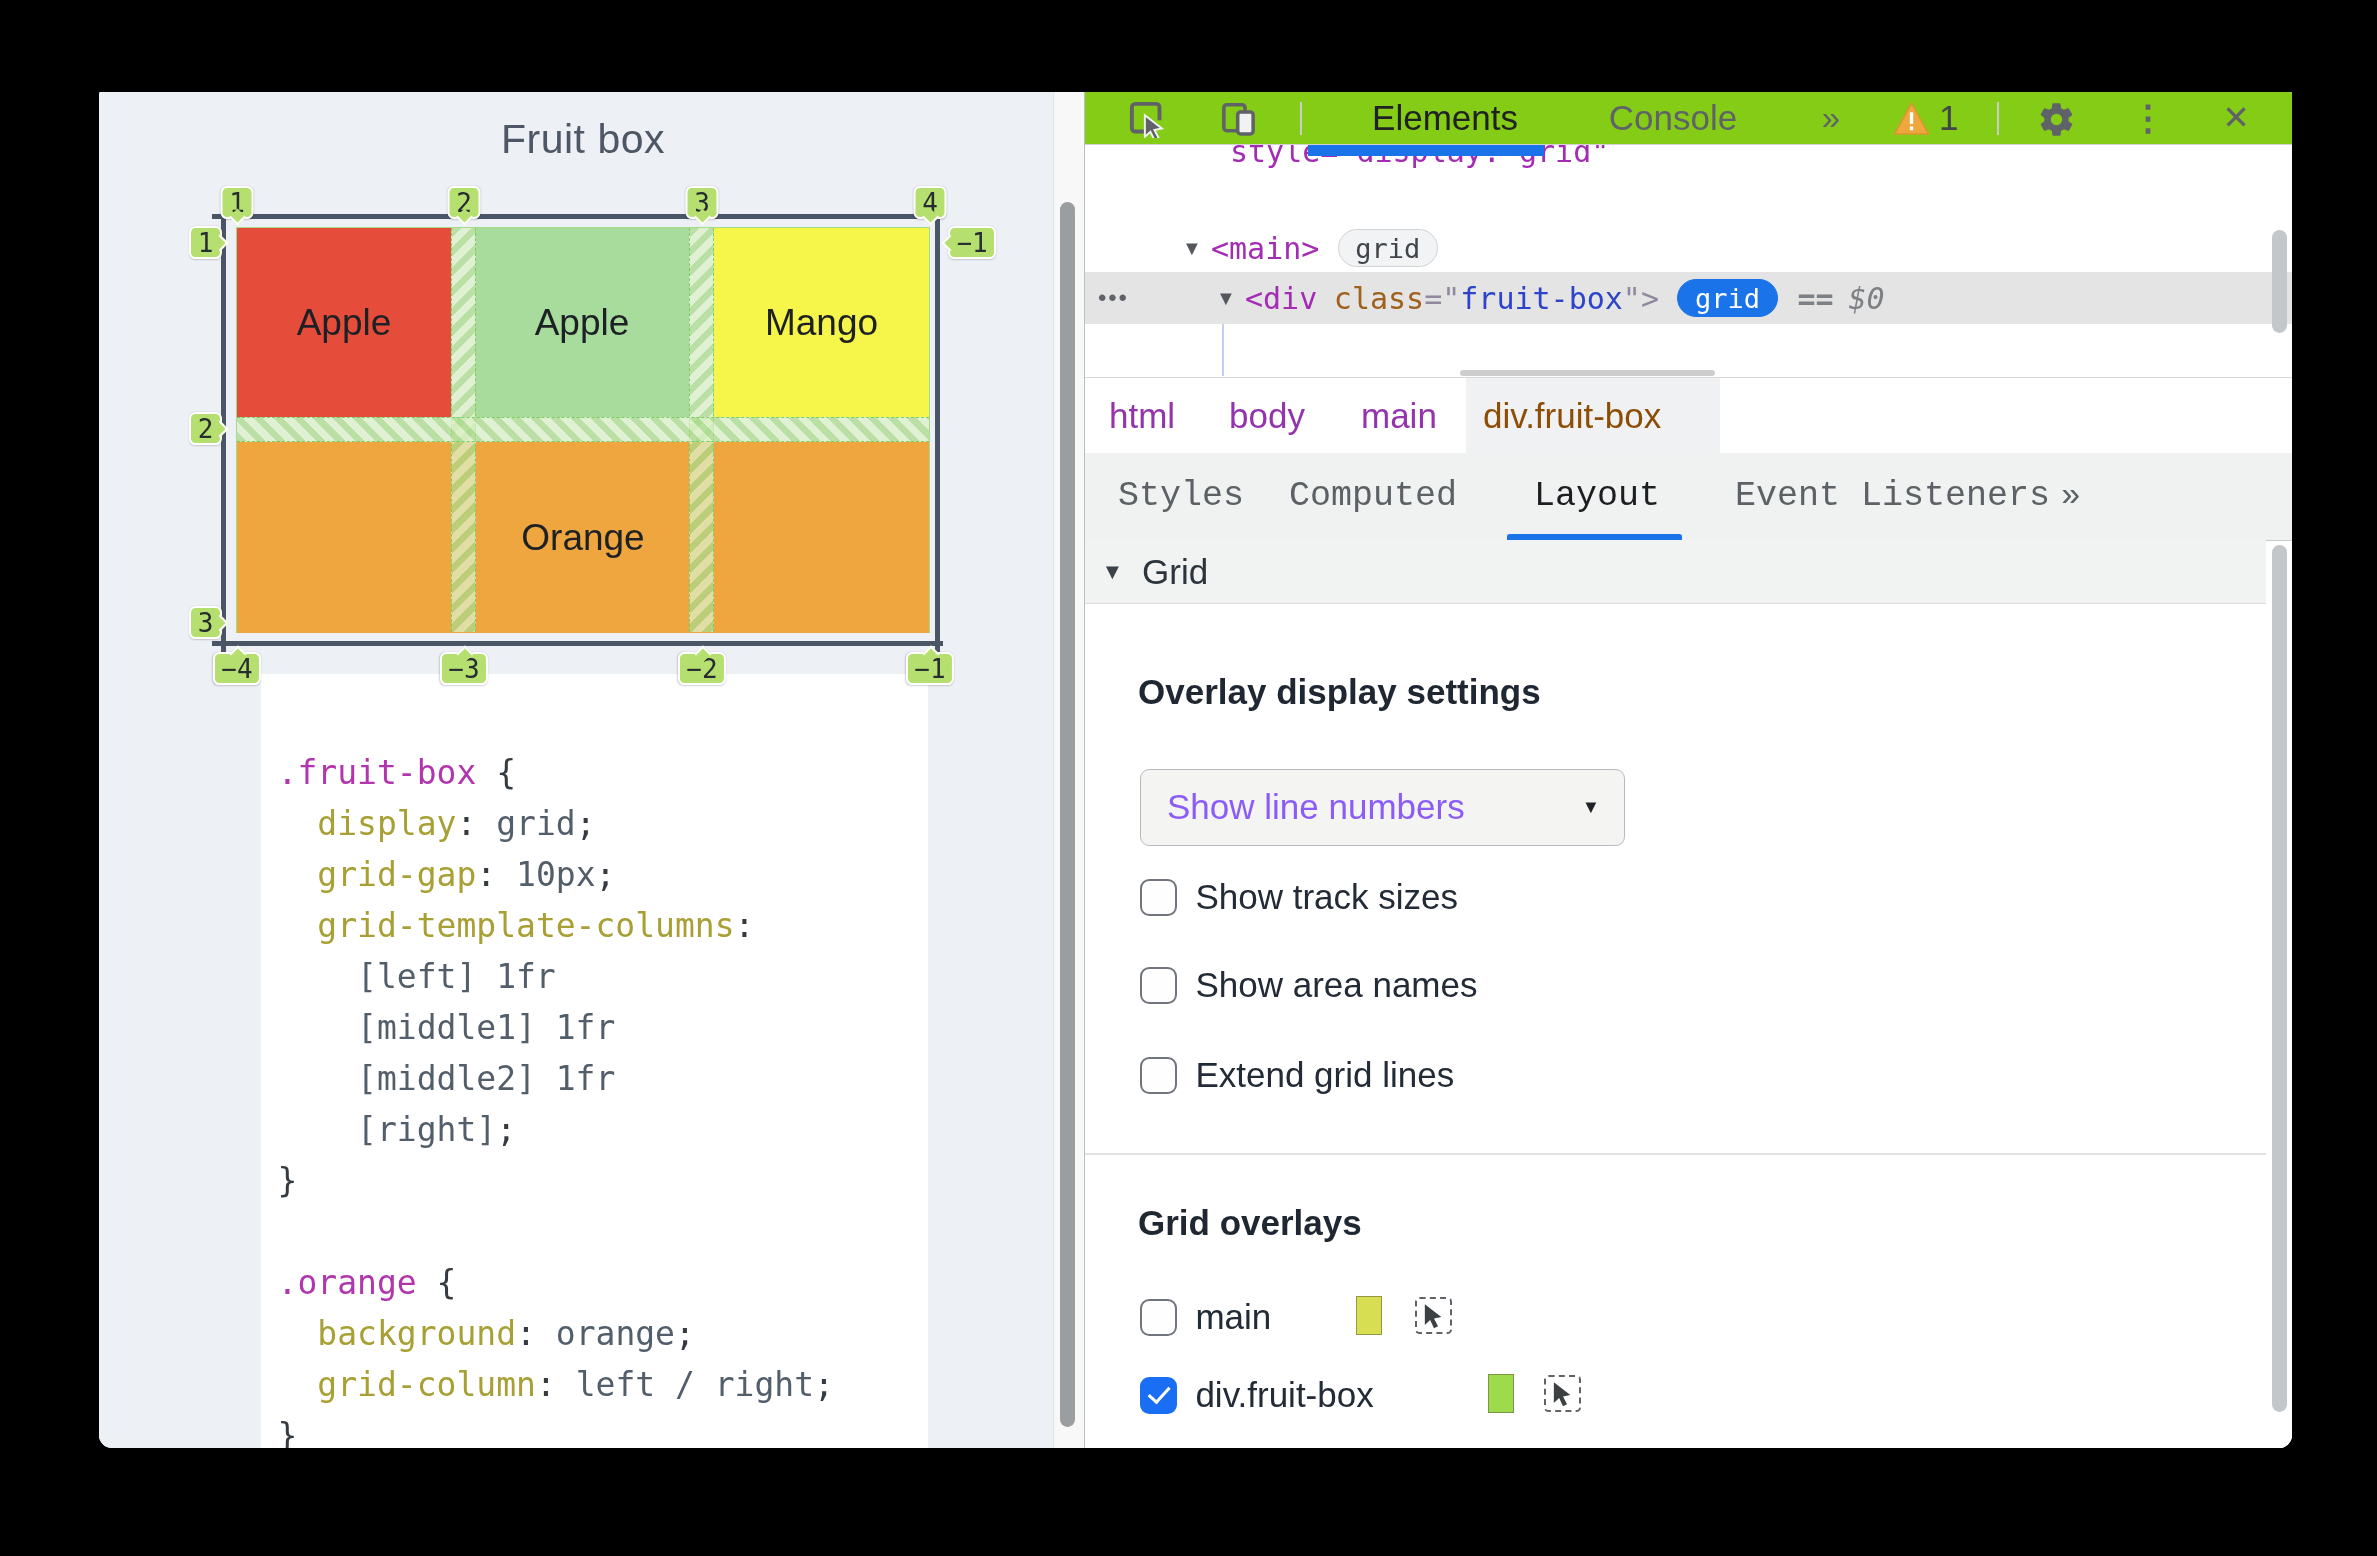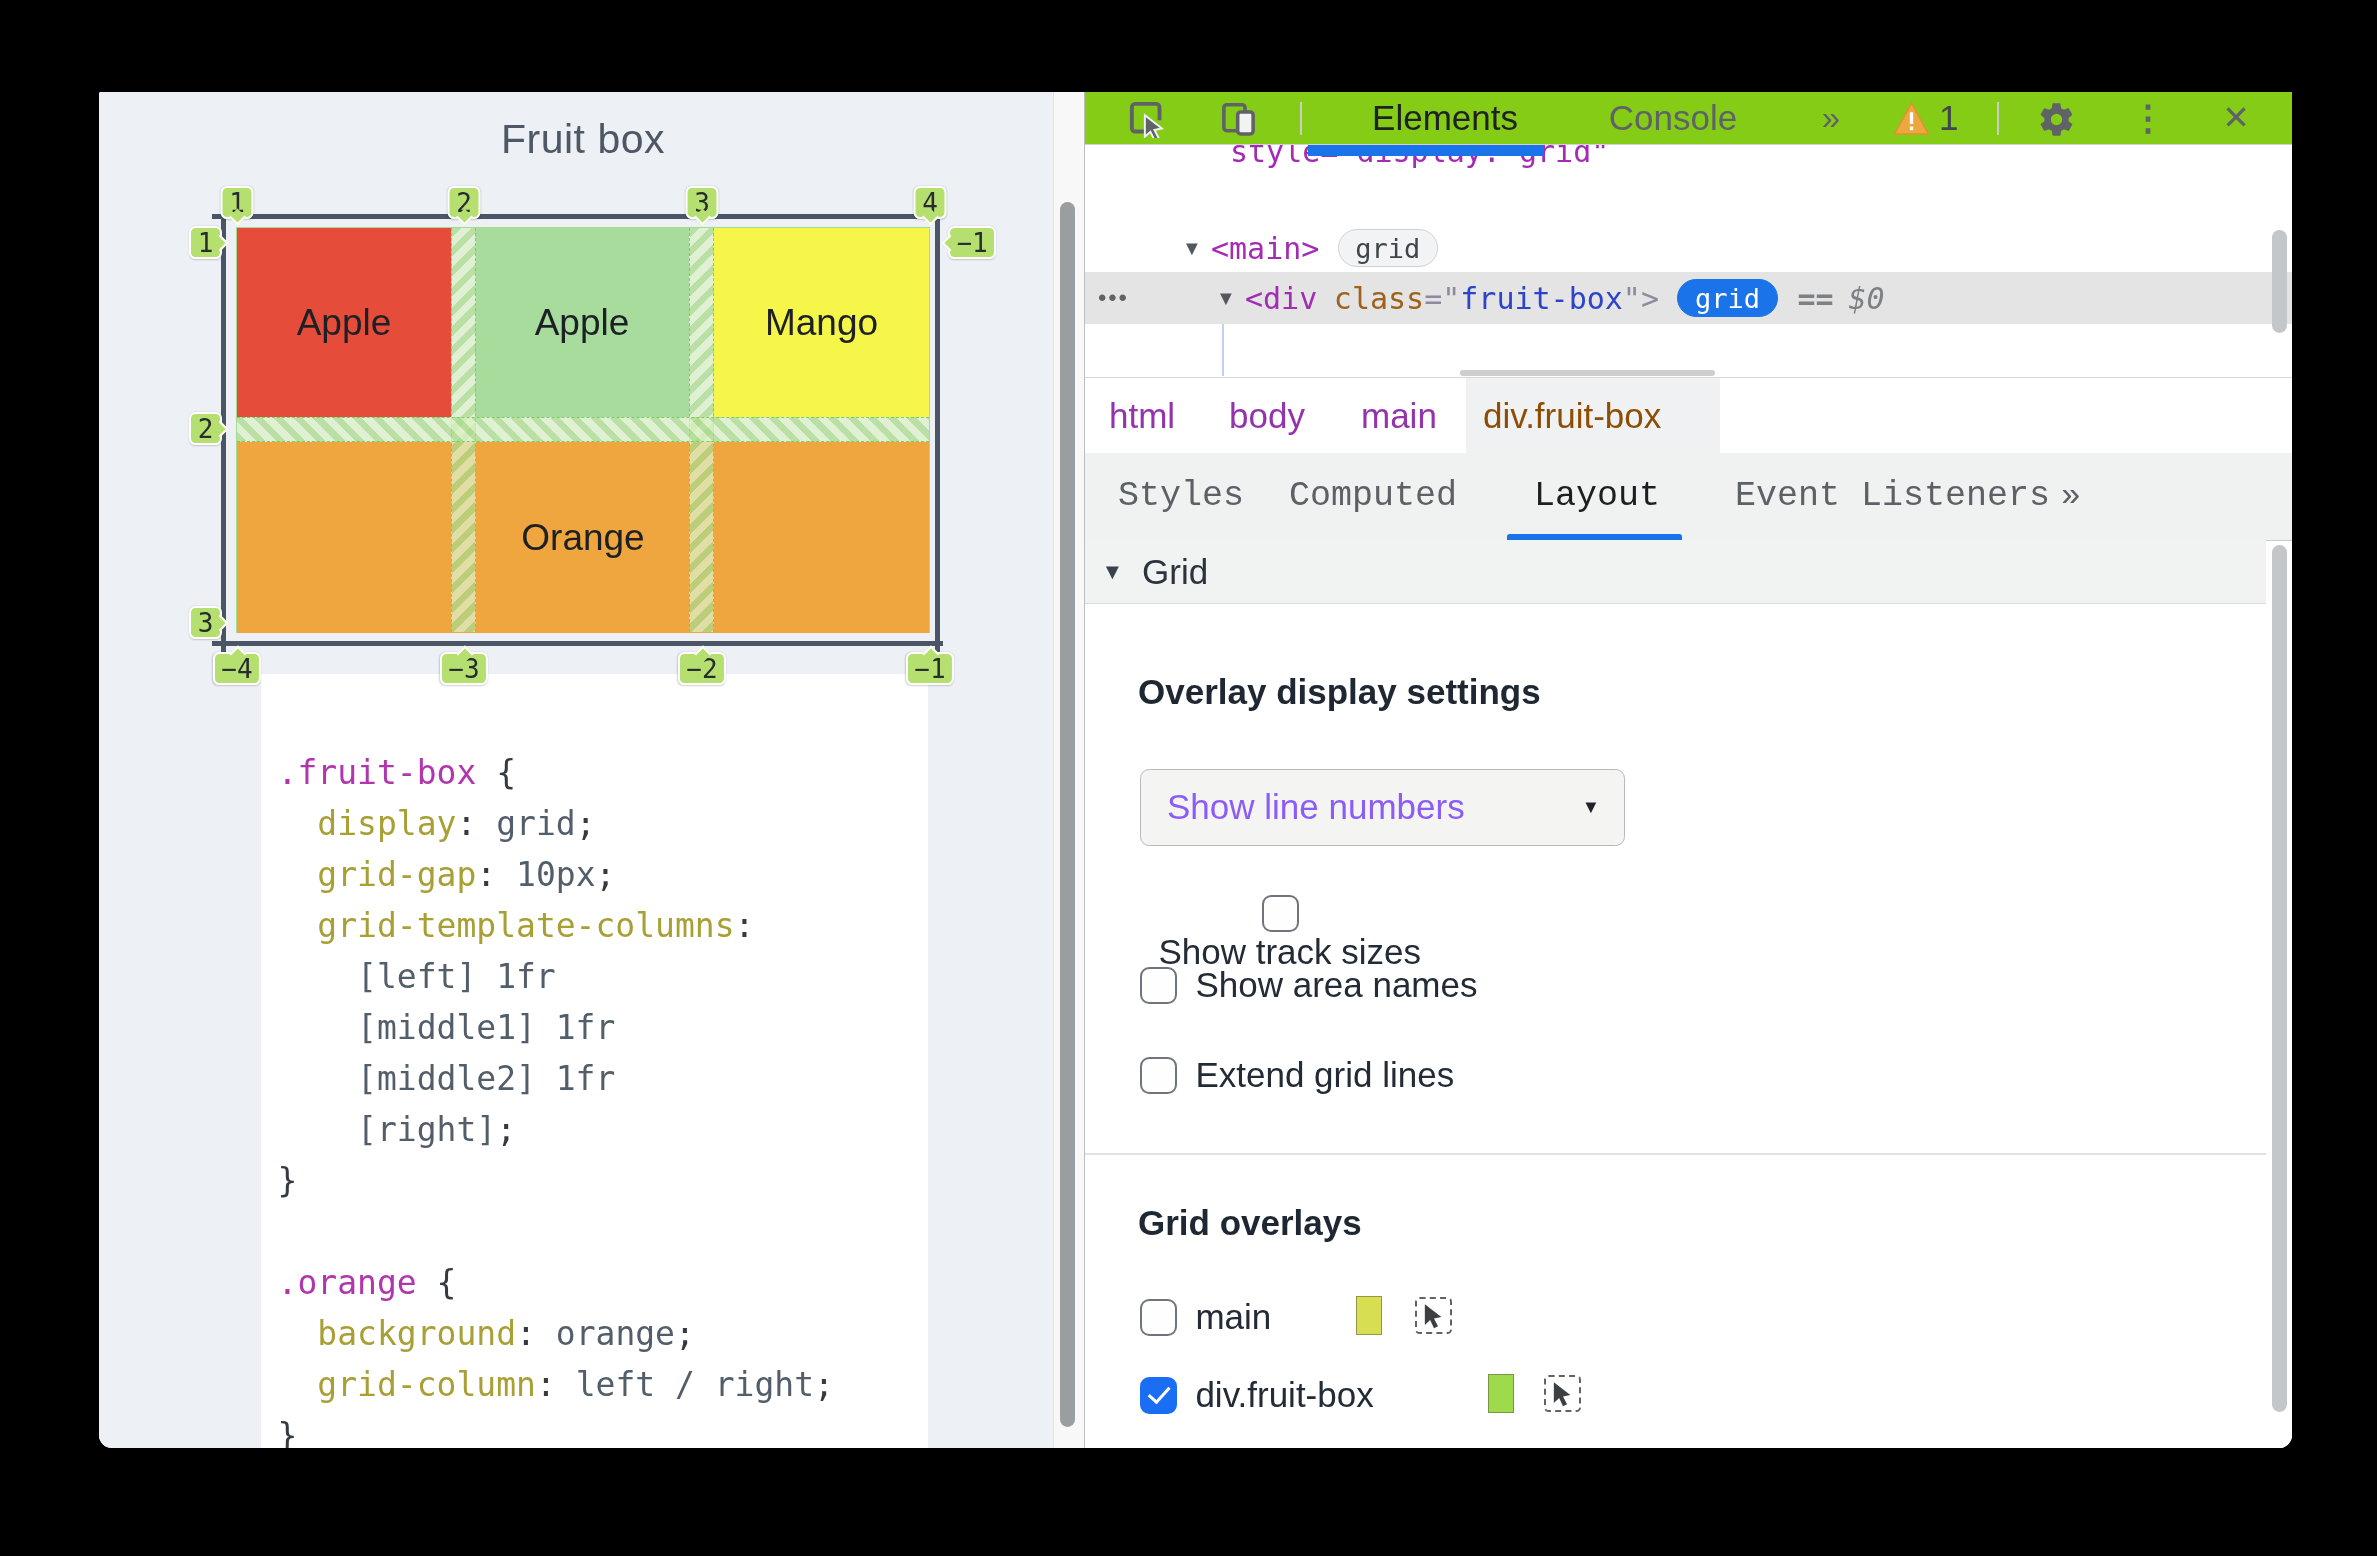--- a/index.html
+++ b/index.html
@@ -267,21 +267,21 @@
         <div class="ghead-label">Grid</div>
       </div>
 
       <div class="sec-title" style="top:580px;">Overlay display settings</div>
 
       <div class="dropdown">
         <div class="dropdown-label">Show line numbers</div>
         <div class="dropdown-caret">▼</div>
       </div>
 
-      <div class="cbrow" style="top:803px;flex-direction:column;">
+      <div class="cbrow" style="top:785px;">
         <div class="cb"></div>
         <span class="lbl">Show track sizes</span>
       </div>
       <div class="cbrow" style="top:873px;">
         <div class="cb"></div>
         <span class="lbl">Show area names</span>
       </div>
       <div class="cbrow" style="top:963px;">
         <div class="cb"></div>
         <span class="lbl">Extend grid lines</span>

